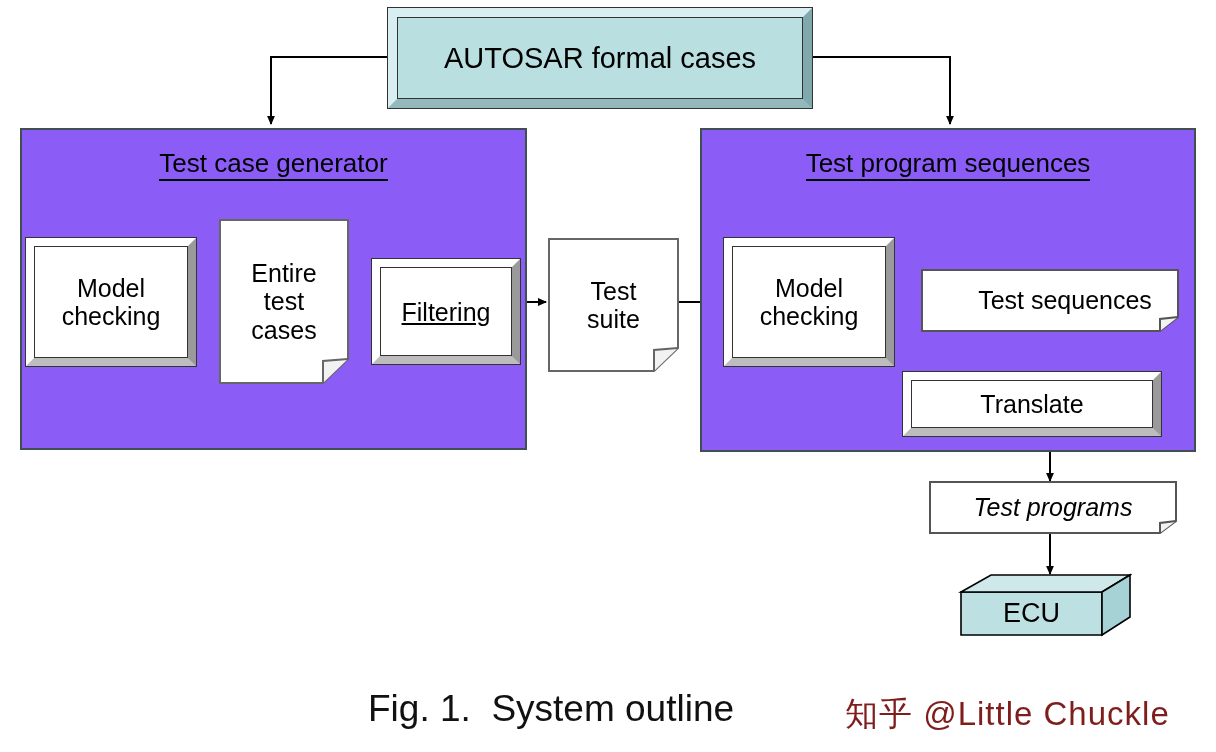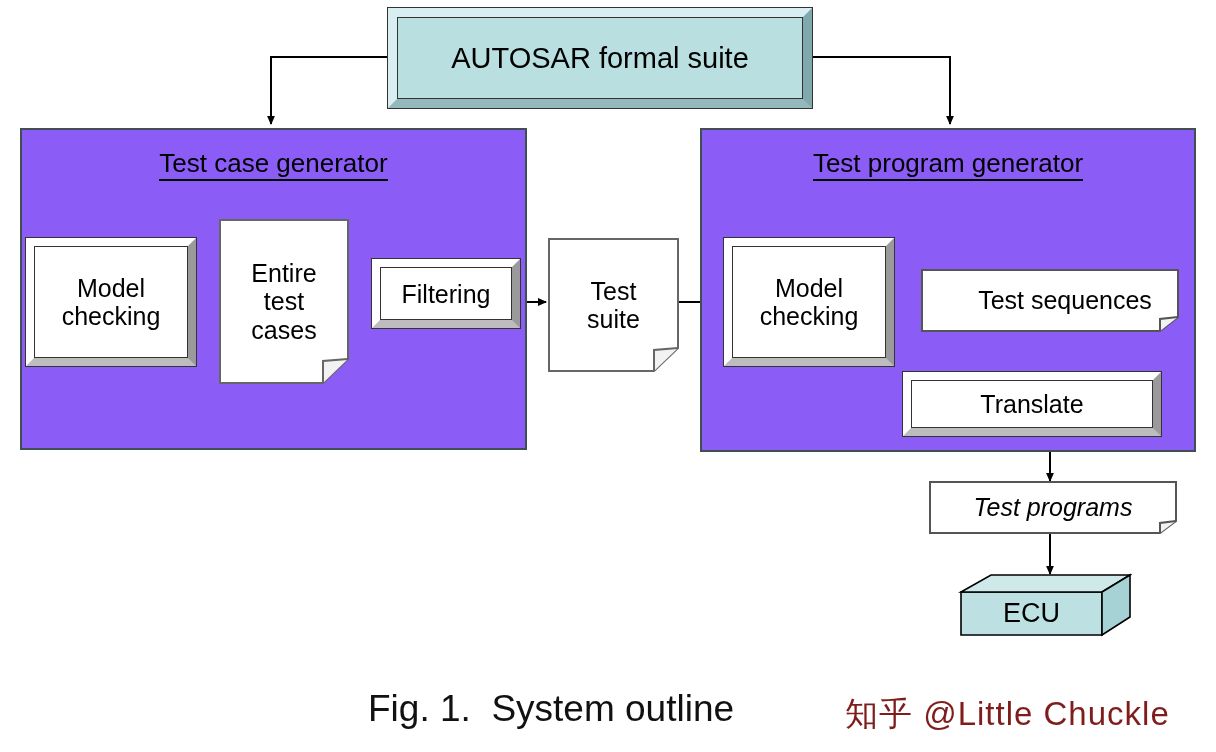--- a/index.html
+++ b/index.html
@@ -208,21 +208,21 @@
     <g>
       <path d="M1050,436 L1050,481" stroke="#000" stroke-width="2" fill="none" marker-end="url(#arrowhead)"></path>
     </g>
 
     <g>
       <path d="M1050,533 L1050,574" stroke="#000" stroke-width="2" fill="none" marker-end="url(#arrowhead)"></path>
     </g>
   </svg>
 
   <div class="node bevel-cyan" style="left:388px; top:8px; width:424px; height:100px;">
-    <div class="bevel-inner">AUTOSAR formal  suite</div>
+    <div class="bevel-inner">AUTOSAR formal  cases</div>
   </div>
 
   <div class="node panel" style="left:20px; top:128px; width:507px; height:322px;">
     <div class="panel-title" style="top:18px;"><span>Test case generator</span></div>
   </div>
 
   <div class="node bevel" style="left:26px; top:238px; width:170px; height:128px;">
     <div class="bevel-inner">Model
 checking</div>
   </div>
@@ -230,35 +230,35 @@
   <div class="docshape" style="left:219px; top:219px; width:130px; height:165px;">
     <svg width="130" height="165" viewBox="0 0 130 165">
       <path d="M1,1 L129,1 L129,140 L104,164 L1,164 Z" fill="#ffffff" stroke="#666" stroke-width="2"></path>
       <path d="M129,140 L104,142 L104,164" fill="#f2f2f2" stroke="#666" stroke-width="2"></path>
     </svg>
     <div class="doclabel">Entire
 test
 cases</div>
   </div>
 
-  <div class="node bevel" style="left:372px; top:259px; width:148px; height:69px;">
+  <div class="node bevel" style="left:372px; top:259px; width:148px; height:105px;text-decoration:underline;">
     <div class="bevel-inner">Filtering</div>
   </div>
 
   <div class="docshape" style="left:548px; top:238px; width:131px; height:134px;">
     <svg width="131" height="134" viewBox="0 0 131 134">
       <path d="M1,1 L130,1 L130,110 L106,133 L1,133 Z" fill="#ffffff" stroke="#666" stroke-width="2"></path>
       <path d="M130,110 L106,112 L106,133" fill="#f2f2f2" stroke="#666" stroke-width="2"></path>
     </svg>
     <div class="doclabel">Test
 suite</div>
   </div>
 
   <div class="node panel" style="left:700px; top:128px; width:496px; height:324px;">
-    <div class="panel-title" style="top:18px;"><span>Test program generator</span></div>
+    <div class="panel-title" style="top:18px;"><span>Test program sequences</span></div>
   </div>
 
   <div class="node bevel" style="left:724px; top:238px; width:170px; height:128px;">
     <div class="bevel-inner">Model
 checking</div>
   </div>
 
   <div class="docshape" style="left:921px; top:269px; width:288px; height:63px;">
     <svg width="258" height="63" viewBox="0 0 258 63">
       <path d="M1,1 L257,1 L257,48 L239,62 L1,62 Z" fill="#ffffff" stroke="#555" stroke-width="2"></path>

